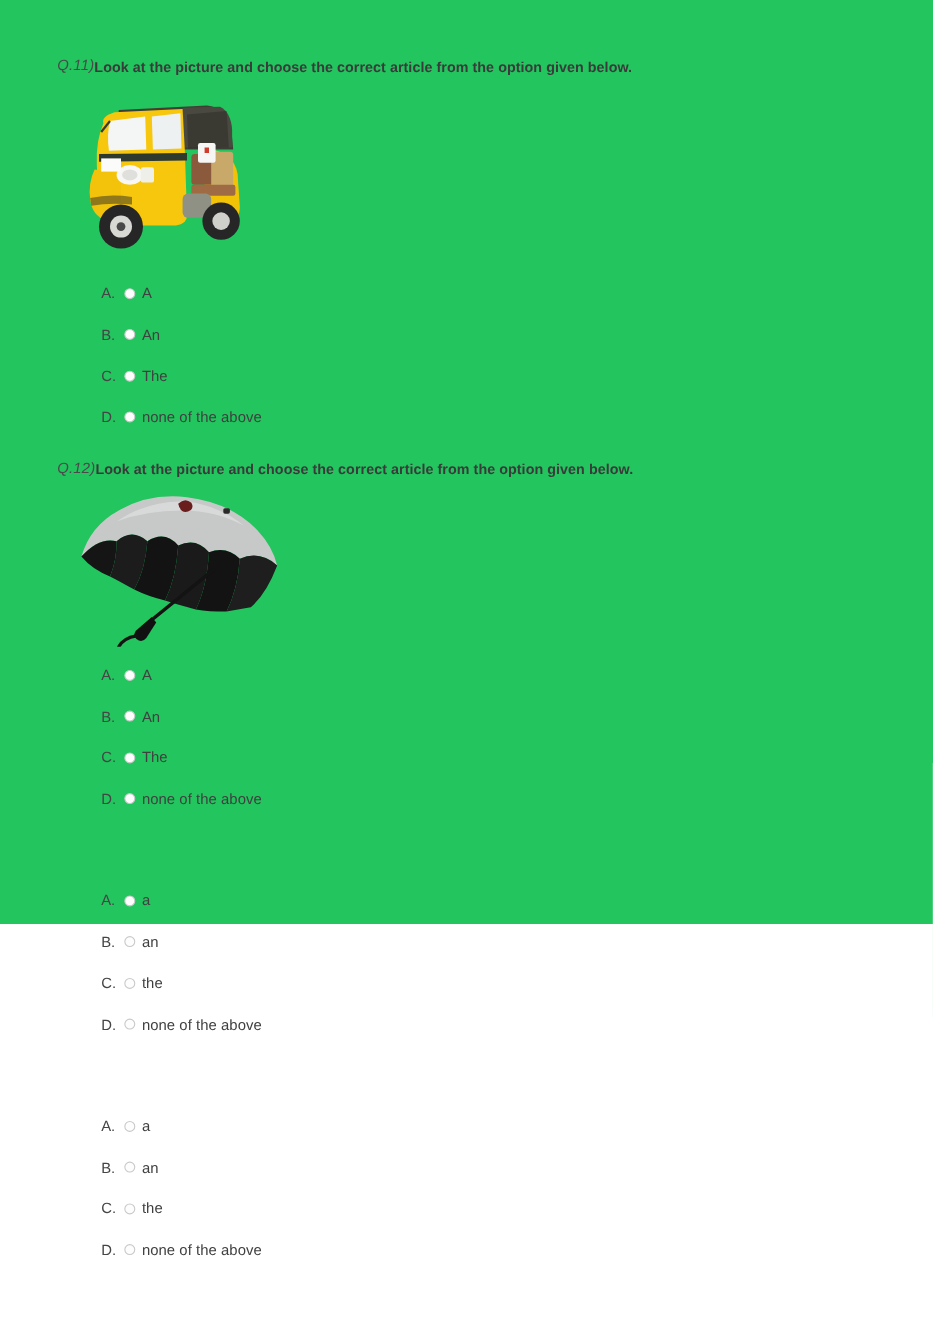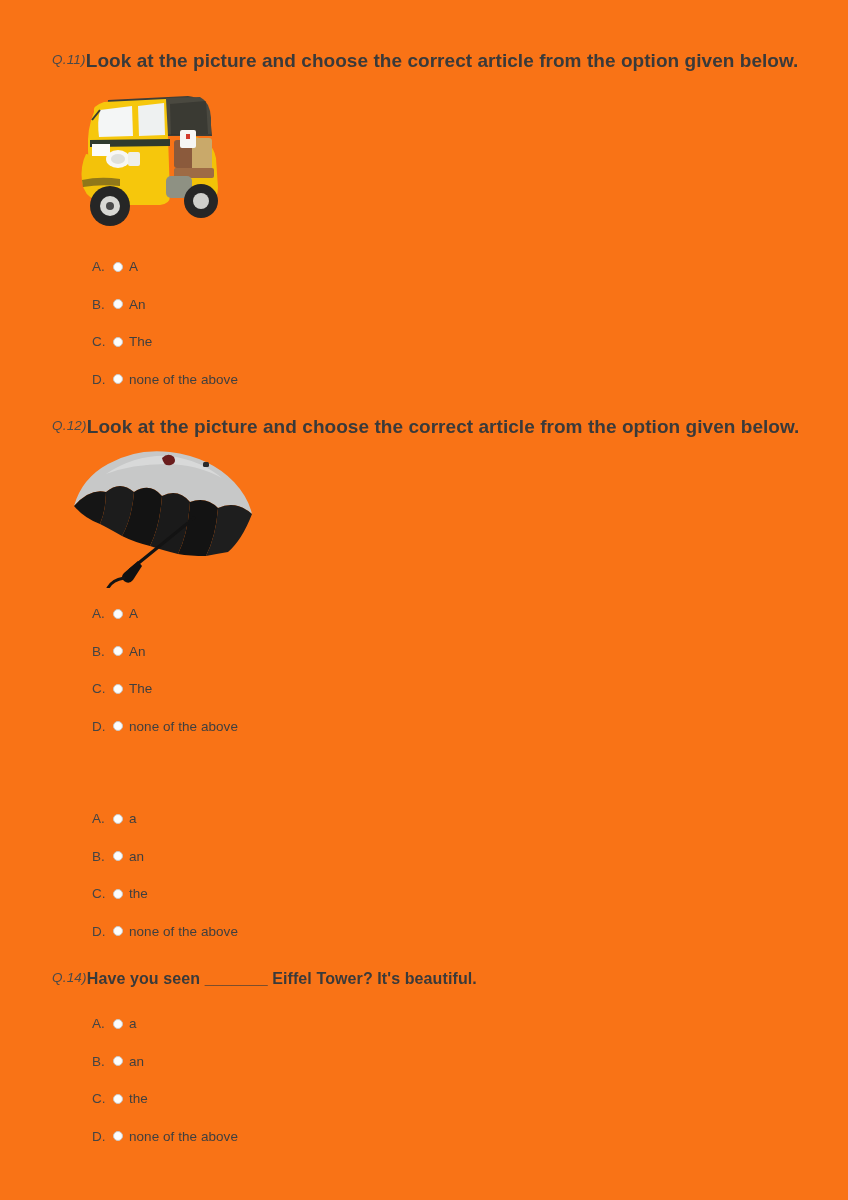--- a/index.html
+++ b/index.html
@@ -11,22 +11,22 @@
     width: 848px;
     height: 1200px;
     font-family: "Liberation Sans", sans-serif;
     color: #3c3c3c;
     position: relative;
     overflow: hidden;
   }
   .page {
     position: relative;
     width: 848px;
-    height: 1200px;
-    background: #f97316;
+    height: 840px;
+    background: #22c55e;
     box-sizing: border-box;
   }
 
   
   .question-block {
     position: absolute;
     left: 0;
     width: 848px;
   }
   .q-head {
@@ -38,21 +38,21 @@
     font-style: italic;
     font-size: 13.5px;
     font-weight: 400;
     color: #4a4a4a;
     letter-spacing: .2px;
     white-space: nowrap;
     line-height: 17px;
     transform: translateY(-1px);
   }
   .q-text {
-    font-size: 19px;
+    font-size: 13px;
     font-weight: bold;
     color: #3a3a3a;
     line-height: 17px;
     letter-spacing: .05px;
     white-space: nowrap;
   }
   .q-text.large {
     font-size: 16px;
     letter-spacing: .1px;
   }
@@ -269,26 +269,20 @@
         <span class="opt-text">the</span>
       </div>
       <div class="option-row">
         <span class="opt-letter">D.</span>
         <span class="radio"></span>
         <span class="opt-text">none of the above</span>
       </div>
     </div>
   </div>
 
-  <div class="question-block" style="top:970px;">
-    <div class="q-head">
-      <span class="q-num">Q.14)</span>
-      <span class="q-text large">Have you seen _______ Eiffel Tower? It's beautiful.</span>
-    </div>
-  </div>
 
   <div class="question-block" style="top:1005px;">
     <div class="options">
       <div class="option-row">
         <span class="opt-letter">A.</span>
         <span class="radio"></span>
         <span class="opt-text">a</span>
       </div>
       <div class="option-row">
         <span class="opt-letter">B.</span>

